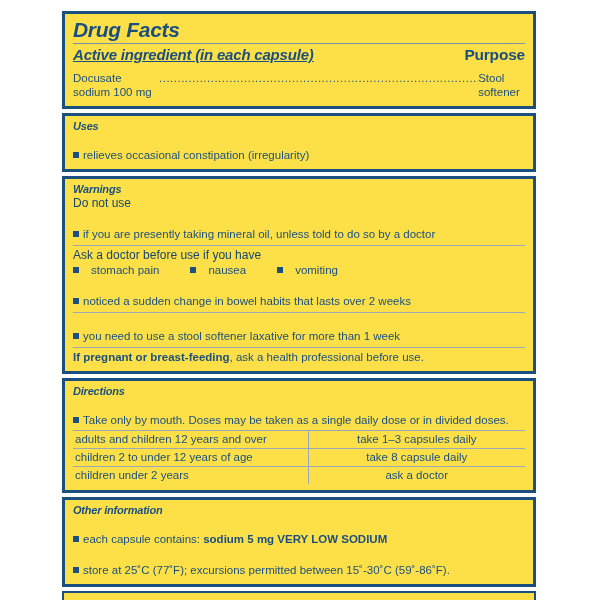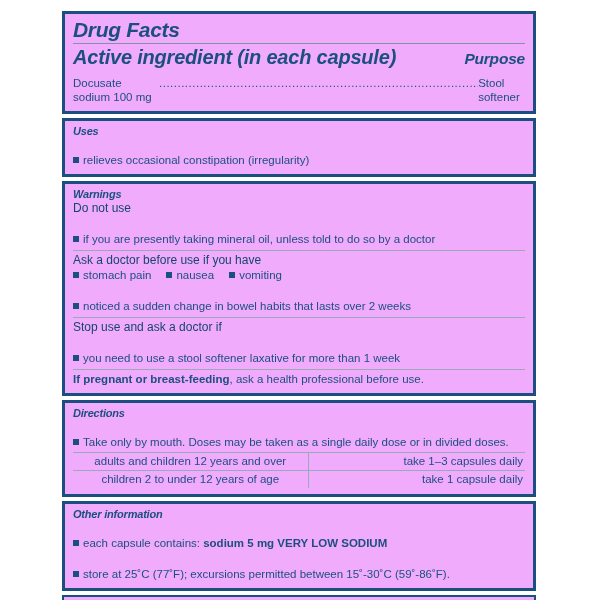--- a/index.html
+++ b/index.html
@@ -14,21 +14,21 @@
   #label-root {
     position: absolute;
     left: 62px;
     top: 11px;
     width: 474px;
     box-sizing: border-box;
   }
 
   .panel {
     border: 3px solid #1b4f80;
-    background: #f0abfc;
+    background: #fde047;
     box-sizing: border-box;
     padding: 4px 8px 6px 8px;
     margin-bottom: 4px;
   }
   .panel.thin { border-width: 2px; }
   .panel:last-child { margin-bottom: 0; }
 
   
   .hdr-title {
     font-style: italic;
@@ -66,26 +66,26 @@
     letter-spacing: -0.2px;
   }
   .active-row {
     display: flex;
     justify-content: space-between;
     align-items: baseline;
   }
   .active-ing {
     font-style: italic;
     font-weight: bold;
-    font-size: 20px;
-    color: #1b4f80;
-    letter-spacing: -0.2px;
+    font-size: 15px;
+    color: #1b4f80;
+    letter-spacing: -0.2px;
+    text-decoration: underline;
   }
   .purpose-hd {
-    font-style: italic;
     font-weight: bold;
     font-size: 15.5px;
     color: #1b4f80;
     letter-spacing: -0.2px;
   }
   .dot-row {
     display: flex;
     align-items: baseline;
     font-size: 11.5px;
     color: #1b4f80;
@@ -128,21 +128,21 @@
     background: #1b4f80;
     margin: 4px 4px 0 0;
   }
   .bullet .txt { flex: 1 1 auto; }
   .inline-bullets {
     display: flex;
     align-items: center;
     font-size: 11.5px;
     color: #1b4f80;
     line-height: 1.3;
-    gap: 4px;
+    gap: 12px;
   }
   .inline-bullets .sq {
     width: 6px; height: 6px; background: #1b4f80;
     display: inline-block;
   }
   .inline-bullets .gap { width: 7px; }
   .b { font-weight: bold; }
 
   
   table.dose {
@@ -155,24 +155,23 @@
   table.dose td {
     border-top: 1px solid #9aa9ba;
     padding: 2.5px 2px;
     vertical-align: middle;
   }
   table.dose tr:first-child td { border-top: 1px solid #9aa9ba; }
   table.dose td.age {
     width: 52%;
     border-right: 1px solid #9aa9ba;
     padding-left: 2px;
+  }
+  table.dose td.dose-val {
     text-align: center;
-  }
-  table.dose td.dose-val {
-    text-align: right;
   }
   .inact-body { margin-top: 0px; }
 </style>
 </head>
 <body>
 
 <div id="label-root">
 
   <div class="panel">
     <div class="hdr-title">Drug Facts</div>
@@ -218,21 +217,20 @@
       <span class="sq"></span>
       <span>vomiting</span>
     </div>
     <div class="bullet">
       <span class="sq"></span>
       <span class="txt">noticed a sudden change in bowel habits that lasts over 2 weeks</span>
     </div>
 
     <div class="rule-sub"></div>
 
-    <div class="bold-lead">Stop use and ask a doctor if</div>
     <div class="bullet">
       <span class="sq"></span>
       <span class="txt">you need to use a stool softener laxative for more than 1 week</span>
     </div>
 
     <div class="rule-sub"></div>
 
     <div class="body-txt">
       <span class="b">If pregnant or breast-feeding</span><span>, ask a health professional before use.</span>
     </div>
@@ -245,21 +243,25 @@
       <span class="txt">Take only by mouth. Doses may be taken as a single daily dose or in divided doses.</span>
     </div>
     <table class="dose">
       <tbody>
         <tr>
           <td class="age">adults and children 12 years and over</td>
           <td class="dose-val">take 1–3 capsules daily</td>
         </tr>
         <tr>
           <td class="age">children 2 to under 12 years of age</td>
-          <td class="dose-val">take 1 capsule daily</td>
+          <td class="dose-val">take 8 capsule daily</td>
+        </tr>
+        <tr>
+          <td class="age">children under 2 years</td>
+          <td class="dose-val">ask a doctor</td>
         </tr>
       </tbody>
     </table>
   </div>
 
   <div class="panel">
     <div class="sec-title">Other information</div>
     <div class="bullet">
       <span class="sq"></span>
       <span class="txt"><span>each capsule contains: </span><span class="b">sodium 5 mg VERY LOW SODIUM</span></span>

